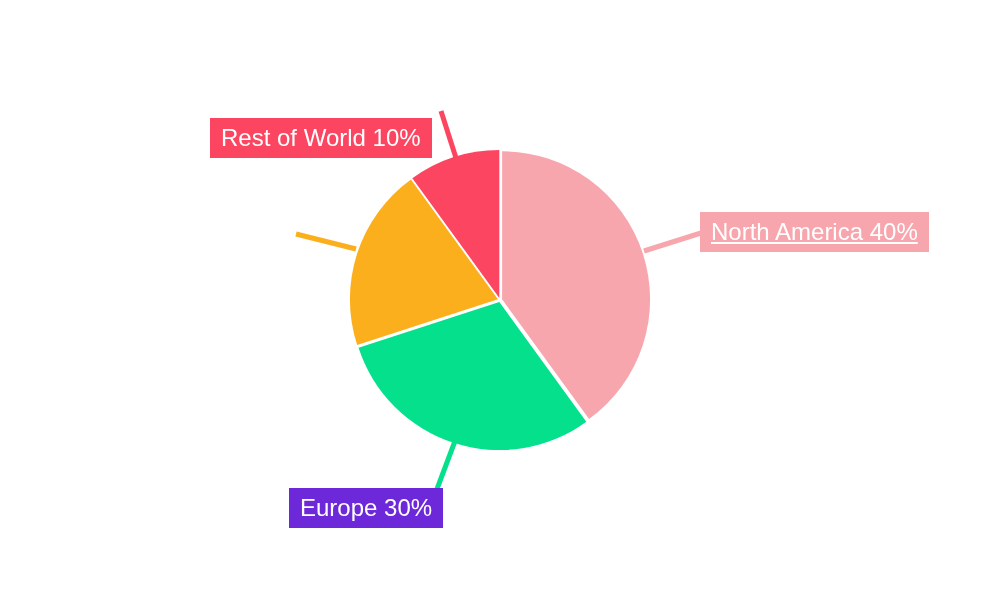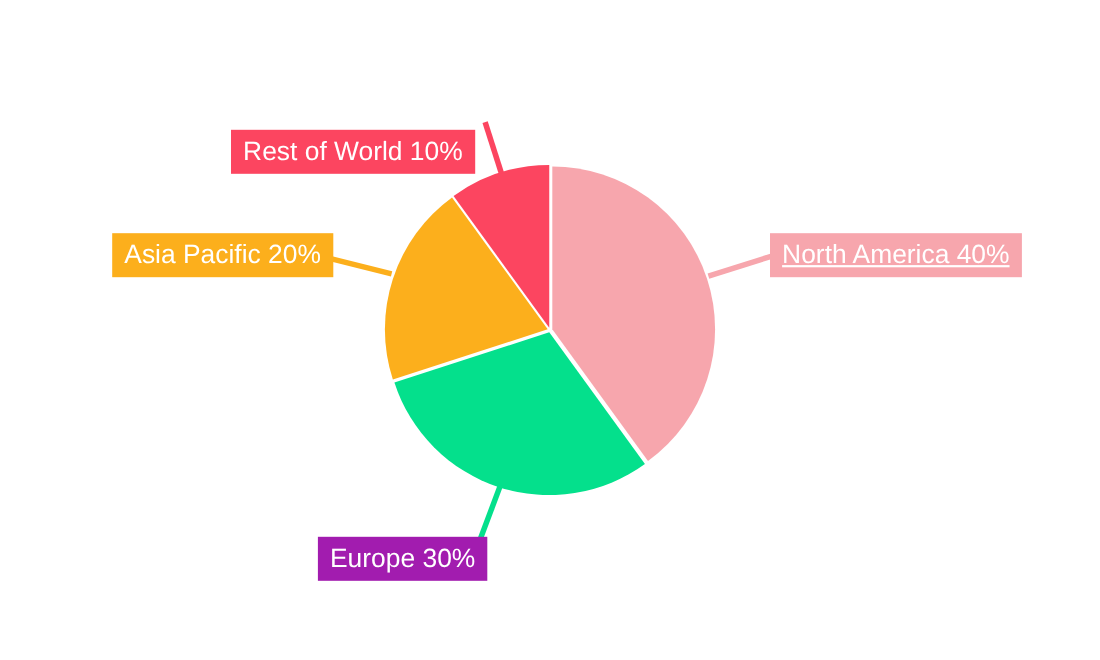--- a/index.html
+++ b/index.html
@@ -78,19 +78,18 @@
     <g>
       <line id="leader-north-america" x1="644" y1="251" x2="701" y2="233" stroke-width="5" stroke-linecap="butt" stroke="#f7a6ad"></line>
       <line id="leader-europe" x1="455" y1="441" x2="437" y2="489" stroke-width="5" stroke-linecap="butt" stroke="#04e08c"></line>
       <line id="leader-asia-pacific" x1="356" y1="249" x2="296" y2="234" stroke-width="5" stroke-linecap="butt" stroke="#fcaf1c"></line>
       <line id="leader-rest-of-world" x1="456" y1="158" x2="441" y2="111" stroke-width="5" stroke-linecap="butt" stroke="#fc4560"></line>
     </g>
   </svg>
 
   <div class="pie-label" id="label-north-america" style="background: rgb(247, 166, 173);">North America 40%</div>
 
-  <div class="pie-label" id="label-europe" style="background: #a21caf;">Europe 30%</div>
+  <div class="pie-label" id="label-europe" style="background: #6d28d9;">Europe 30%</div>
 
-  <div class="pie-label" id="label-asia-pacific" style="background: rgb(252, 175, 28);">Asia Pacific 20%</div>
 
   <div class="pie-label" id="label-rest-of-world" style="background: rgb(252, 69, 96);">Rest of World 10%</div>
 
 </div>
 
 </body></html>

